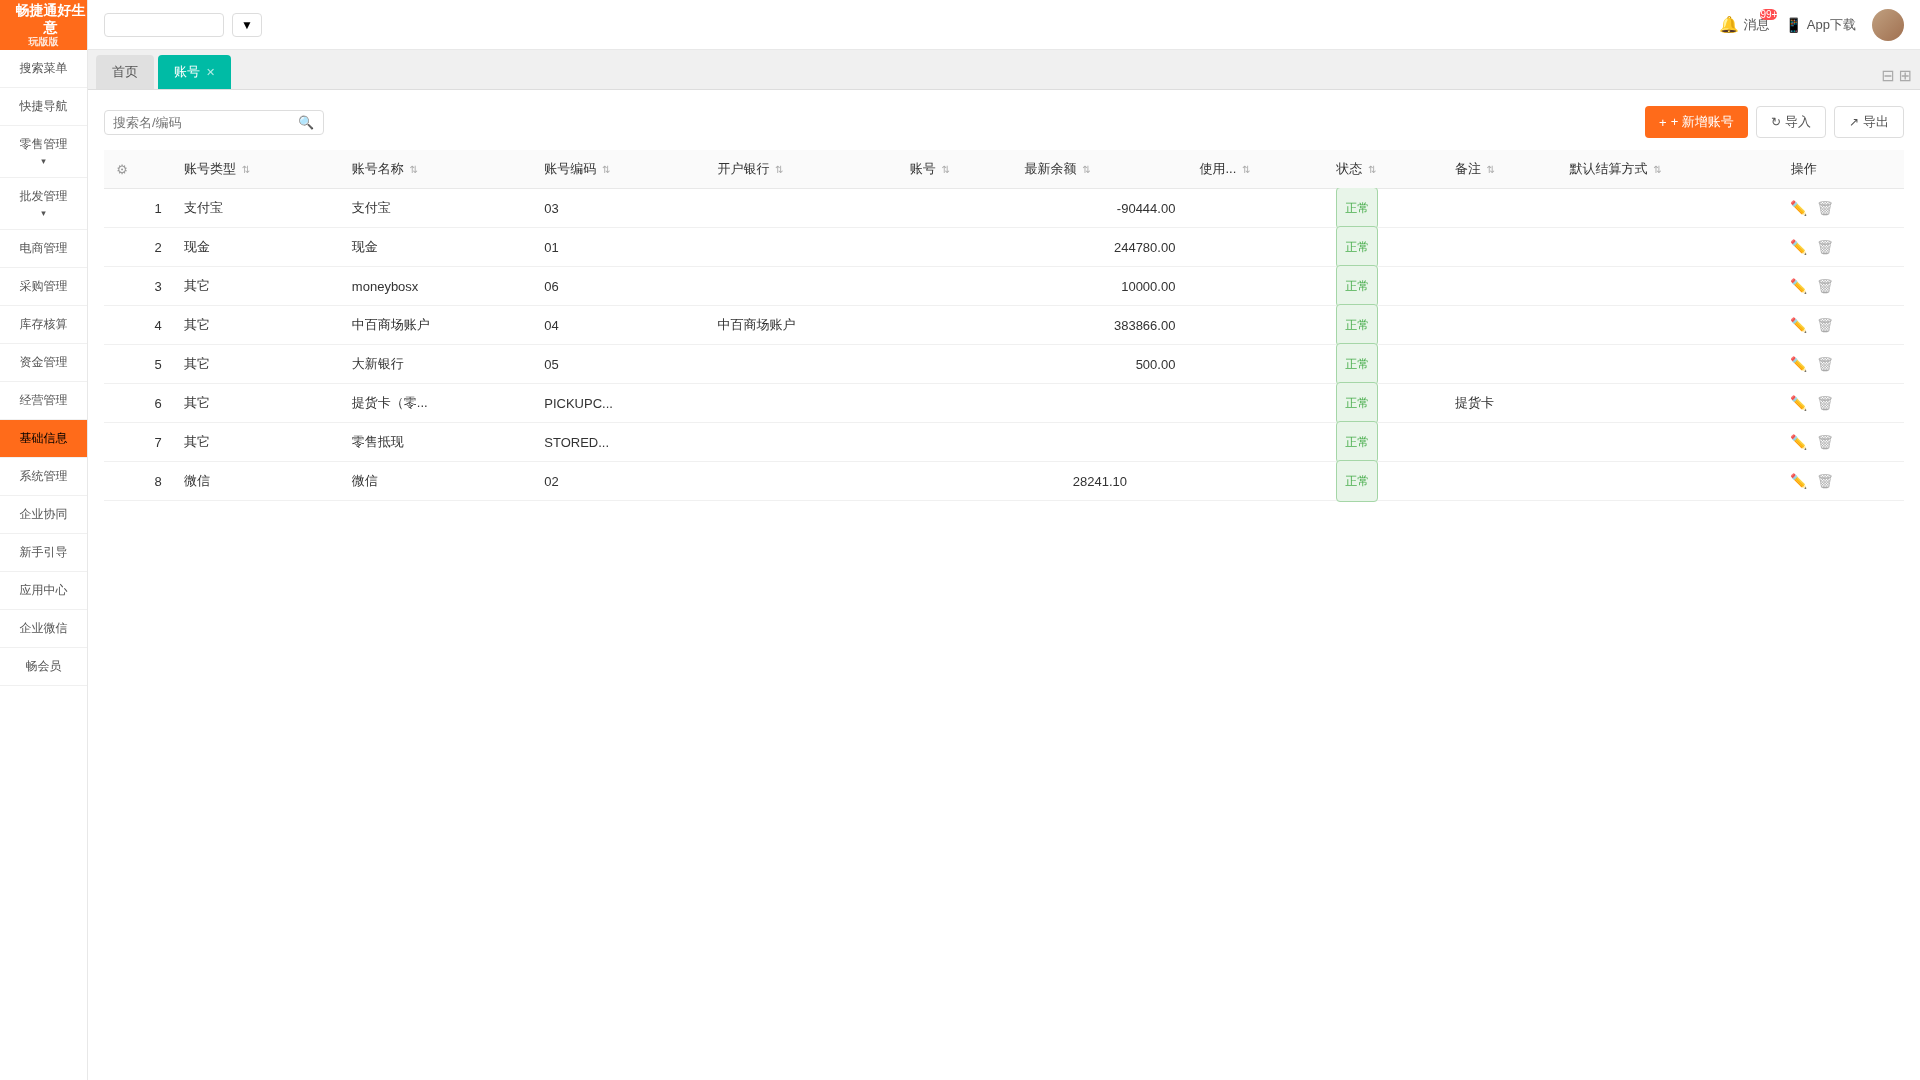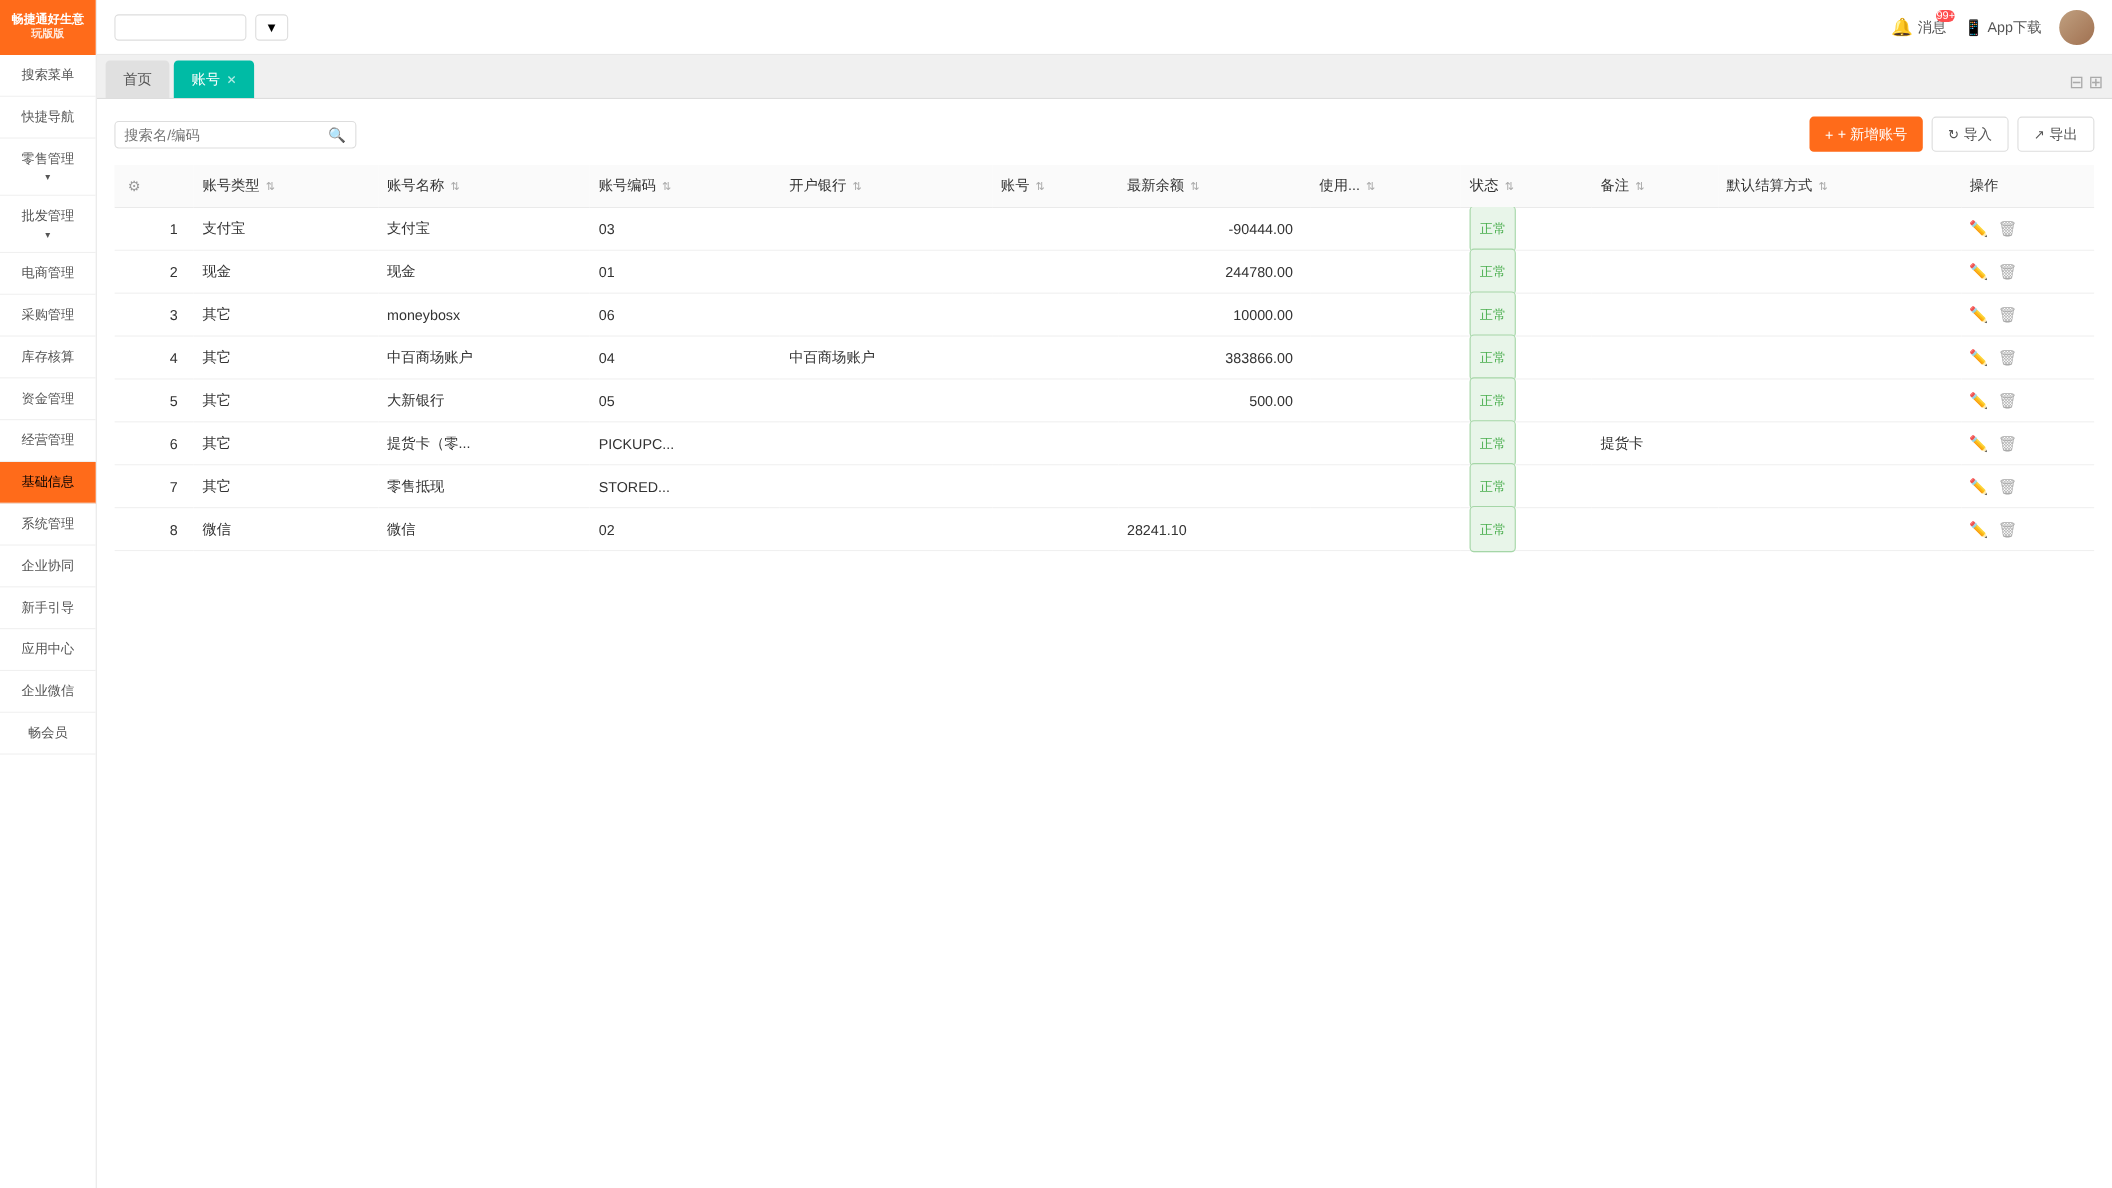--- a/index.html
+++ b/index.html
@@ -279,21 +279,21 @@
     .col-num { width: 36px; text-align: center; }
 
     .gear-icon { color: #999; cursor: pointer; }
   </style>
 </head>
 <body>
 
 <div class="sidebar">
   <div class="sidebar-logo">
     <div class="sidebar-logo-inner">
-      <div style="font-size:11px;">畅捷通好生意</div>
+      <div style="font-size:14px;margin-left:14px;">畅捷通好生意</div>
       <div style="font-size:10px;opacity:0.85;">玩版版</div>
     </div>
   </div>
 
   <div class="sidebar-item">
     <div>搜索菜单</div>
   </div>
   <div class="sidebar-item">
     <div>快捷导航</div>
   </div>
@@ -599,21 +599,21 @@
       </td>
     </tr>
             <tr>
       <td class="col-settings"></td>
       <td class="col-num">8</td>
       <td>微信</td>
       <td>微信</td>
       <td>02</td>
       <td></td>
       <td></td>
-      <td style="text-align:left;padding-right:16px;">28241.10</td>
+      <td style="text-align:center;padding-right:16px;">28241.10</td>
       <td></td>
       <td><span class="status-badge">正常</span></td>
       <td></td>
       <td></td>
       <td>
         <div class="action-icons">
           <span class="action-icon" title="编辑">✏️</span>
           <span class="action-icon" title="删除">🗑</span>
         </div>
       </td>

